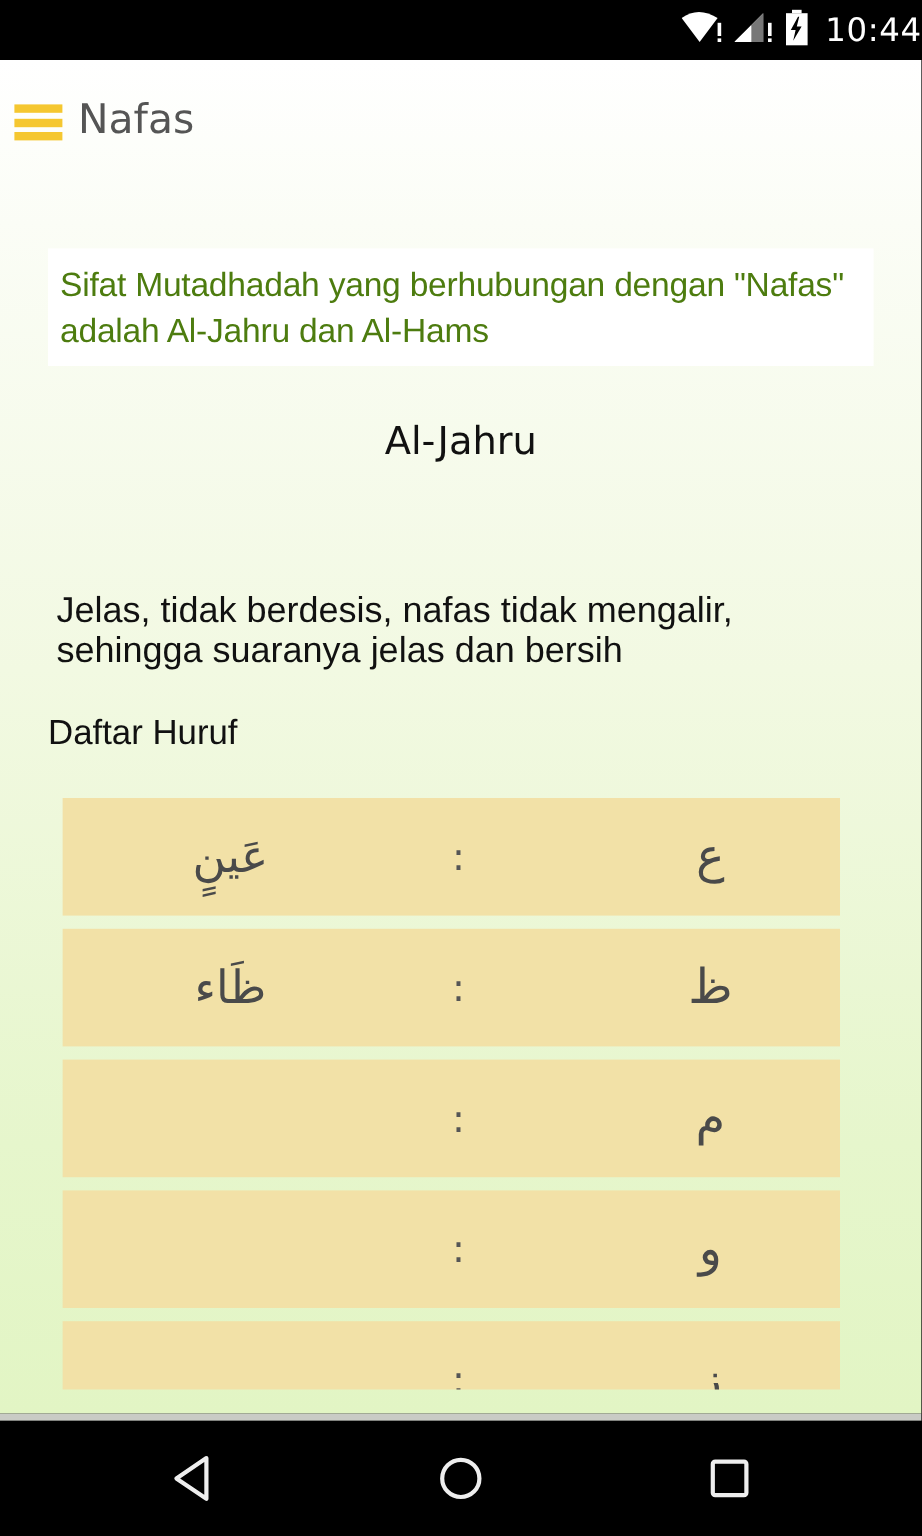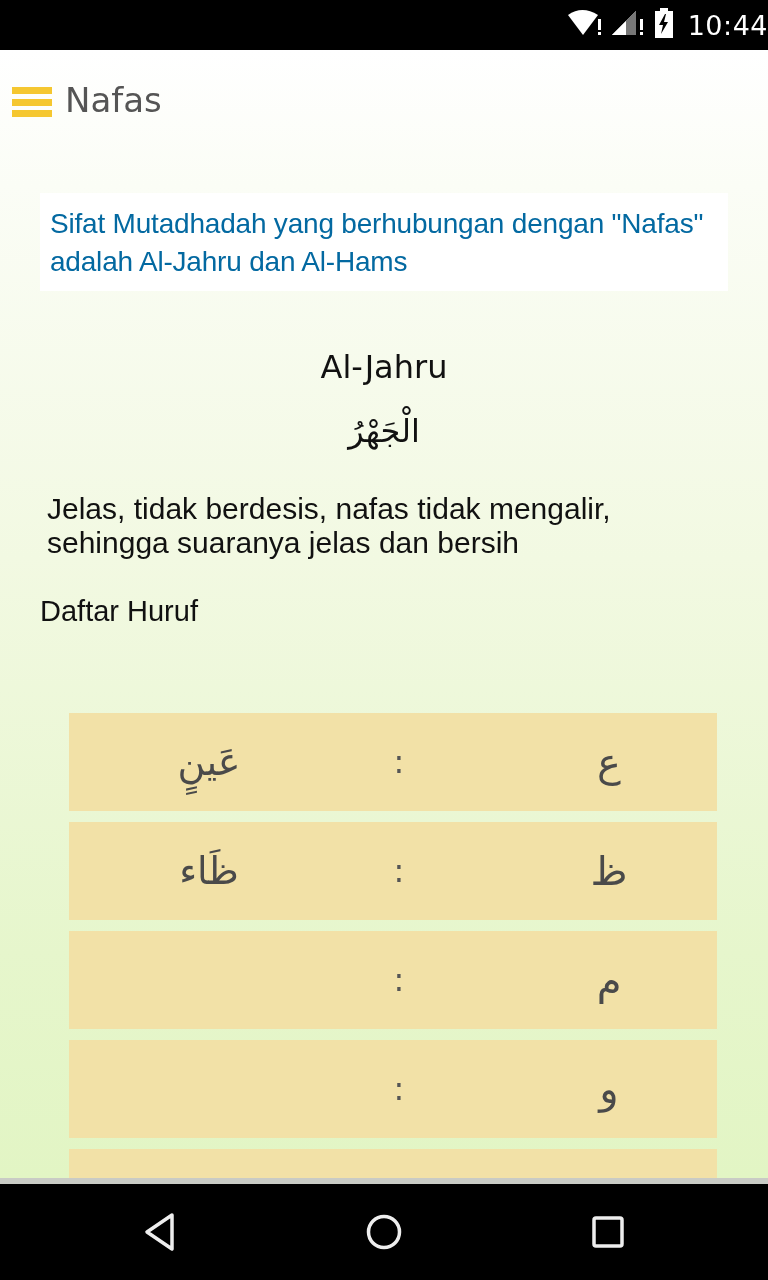--- a/index.html
+++ b/index.html
@@ -44,24 +44,24 @@
     }
     .menu-btn span { display: block; height: 7px; background: #f5c730; }
     .toolbar-title {
       position: absolute; left: 65px; top: 30px;
       font-size: 34px; color: #555555;
       font-family: "DejaVu Sans", sans-serif;
     }
 
     
     .intro-card {
-      position: absolute; left: 40px; top: 143px; width: 688px; height: 98px;
+      position: absolute; left: 40px; top: 157px; width: 688px; height: 98px;
       background: #ffffff; box-sizing: border-box;
       padding: 12px 10px 0 10px;
-      font-size: 28px; line-height: 38px; color: #0369a1;
+      font-size: 28px; line-height: 38px; color: #4d7c0f;
       font-family: "Liberation Sans", sans-serif;
       letter-spacing: -0.2px;
     }
 
     .heading {
       position: absolute; left: 0; width: 768px; text-align: center;
       font-size: 32px; color: #111;
       font-family: "DejaVu Sans", sans-serif;
     }
     .heading-latin { top: 298px; }
@@ -73,23 +73,22 @@
       font-family: Liberation Sans, sans-serif;
     }
     .section-title {
       position: absolute; left: 40px; top: 545px;
       font-size: 29px; color: #111;
       font-family: "Liberation Sans", sans-serif;
     }
 
     
     .letter-list {
-      position: absolute; left: 69px; top: 615px; width: 648px; height: 493px;
+      position: absolute; left: 52px; top: 615px; width: 648px; height: 493px;
       overflow: hidden;
-      margin-top: 48px;
     }
     .letter-row {
       position: relative; width: 648px; height: 98px;
       background: #f2e1a7; margin-bottom: 11px;
       cursor: pointer;
     }
     .letter-row .name {
       position: absolute; left: 60px; width: 160px; top: 0; height: 98px;
       display: flex; align-items: center; justify-content: center;
       font-size: 38px; color: #4a4a4a; direction: rtl;
@@ -156,21 +155,20 @@
       <span></span>
         <span></span>
         <span></span>
     </div>
     <div class="toolbar-title">Nafas</div>
   </div>
 
   <div class="intro-card">Sifat Mutadhadah yang berhubungan dengan "Nafas" adalah Al-Jahru dan Al-Hams</div>
 
   <div class="heading heading-latin">Al-Jahru</div>
-  <div class="heading heading-arabic">الْجَهْرُ</div>
 
   <div class="description">Jelas, tidak berdesis, nafas tidak mengalir, sehingga suaranya jelas dan bersih</div>
 
   <div class="section-title">Daftar Huruf</div>
 
   <div class="letter-list">
     <div class="letter-row">
       <span class="name">عَينٍ</span>
       <span class="sep">:</span>
       <span class="letter">ع</span>

